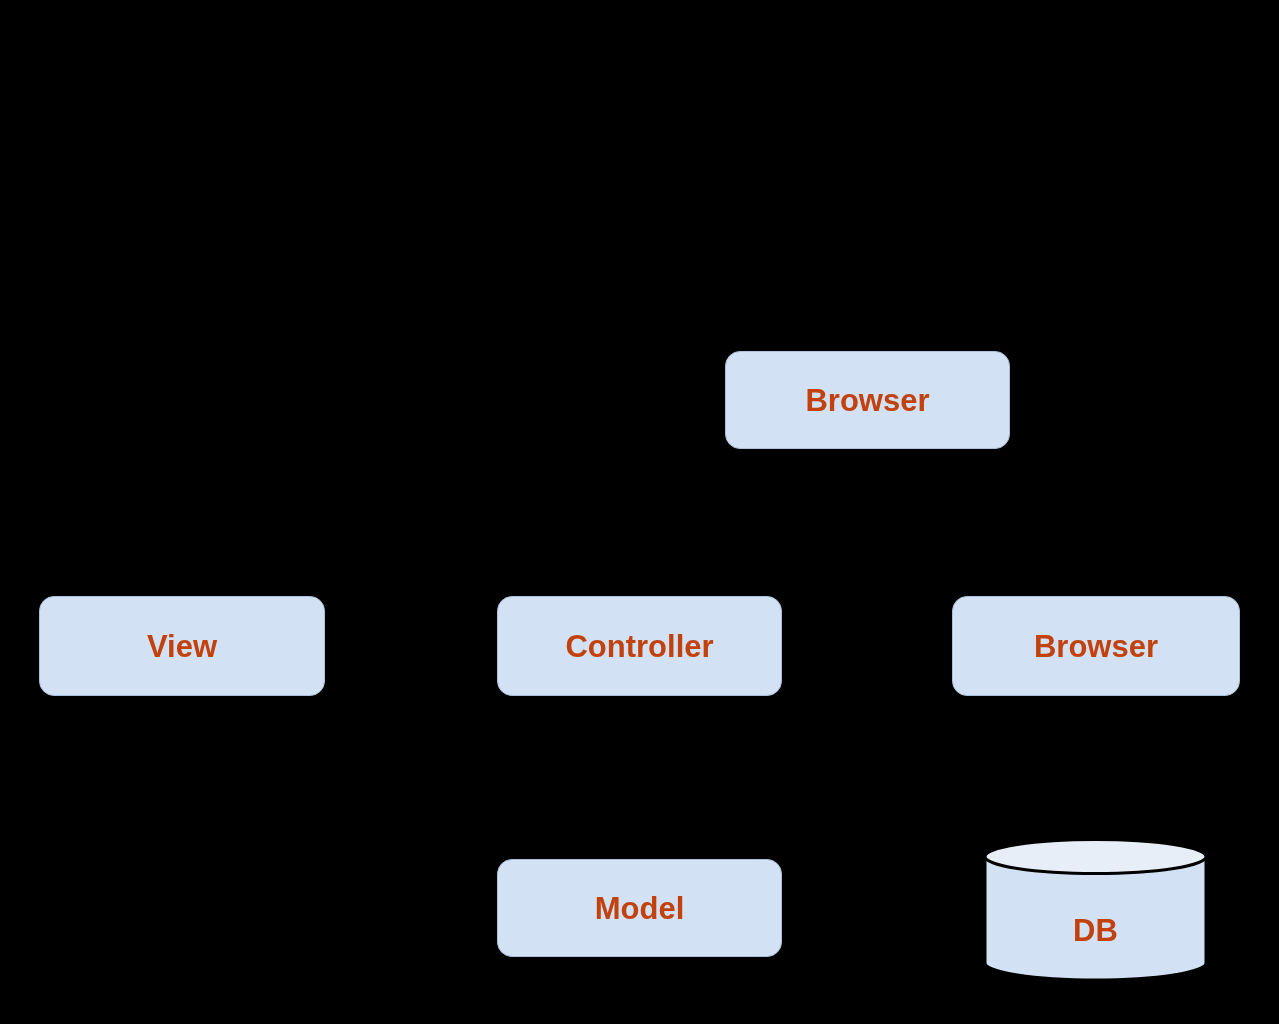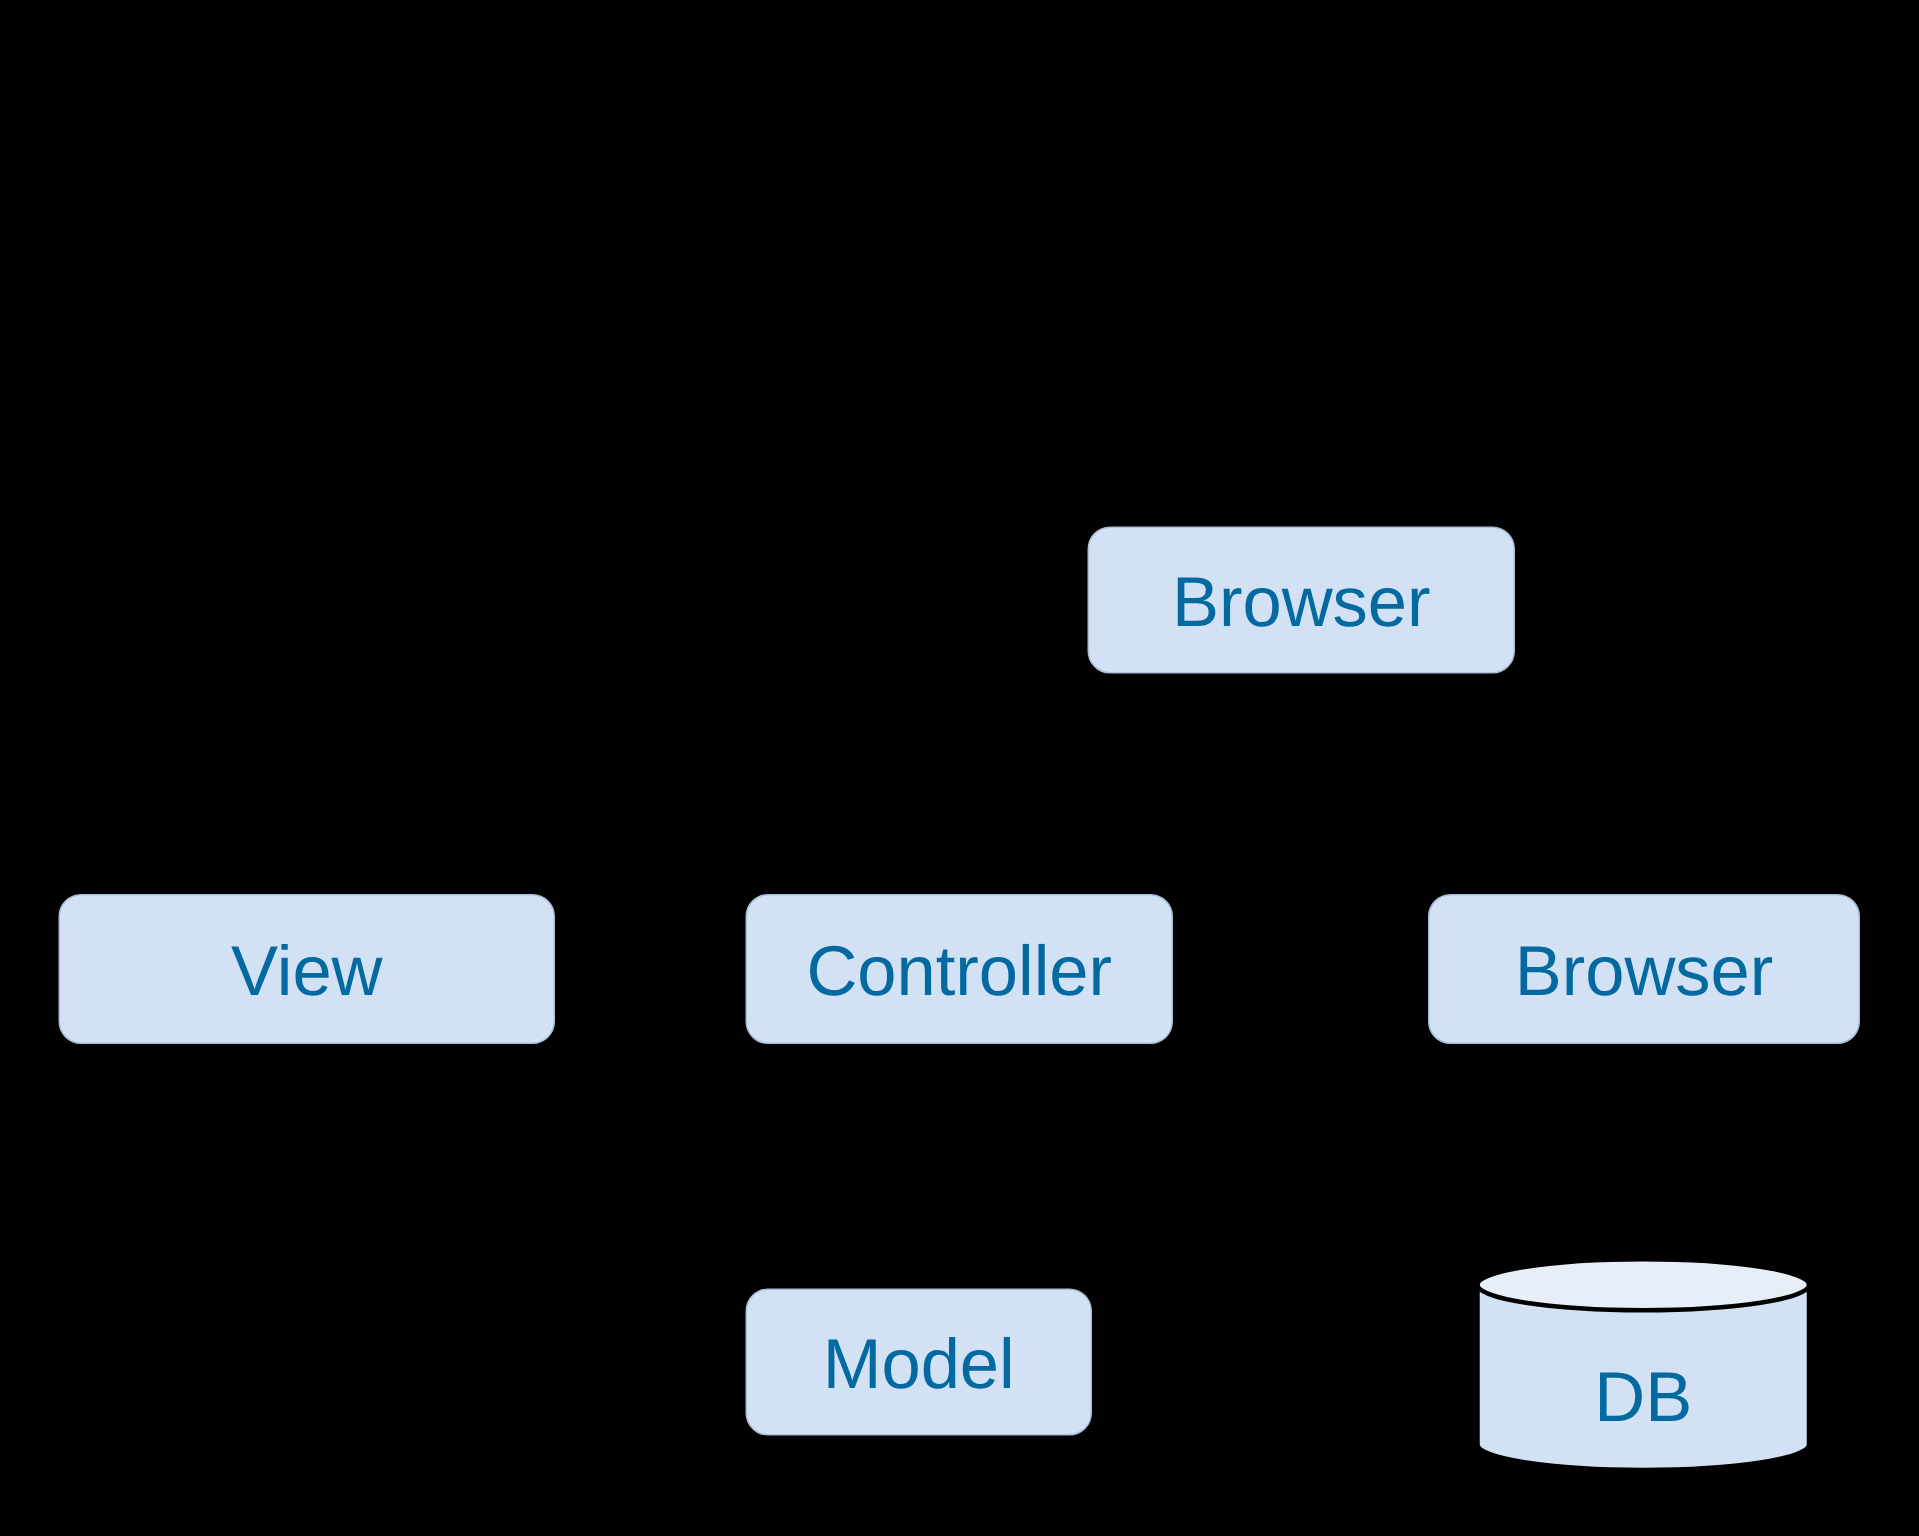--- a/index.html
+++ b/index.html
@@ -19,32 +19,32 @@
     position: absolute;
     background: #d2e1f3;
     border: 1px solid #aac0da;
     border-radius: 15px;
     display: flex;
     align-items: center;
     justify-content: center;
     box-sizing: border-box;
   }
   .label {
-    color: #0369a1;
-    font-size: 47px;
-    font-weight: 400;
+    color: #c2410c;
+    font-size: 31px;
+    font-weight: 700;
     line-height: 1;
     white-space: nowrap;
     user-select: none;
   }
   .node-browser    { left: 725px; top: 351px; width: 285px; height: 98px; }
-  .node-view       { left: 39px;  top: 596px; width: 331px; height: 100px; }
+  .node-view       { left: 39px;  top: 596px; width: 286px; height: 100px; }
   .node-controller { left: 497px; top: 596px; width: 285px; height: 100px; }
   .node-router     { left: 952px; top: 596px; width: 288px; height: 100px; }
-  .node-model      { left: 497px; top: 859px; width: 231px; height: 98px; }
+  .node-model      { left: 497px; top: 859px; width: 285px; height: 98px; }
   .node.cylinder {
     position: absolute;
     left: 982px; top: 836px;
     width: 227px; height: 148px;
   }
   .node.cylinder svg {
     position: absolute;
     left: 0; top: 0;
     display: block;
   }

